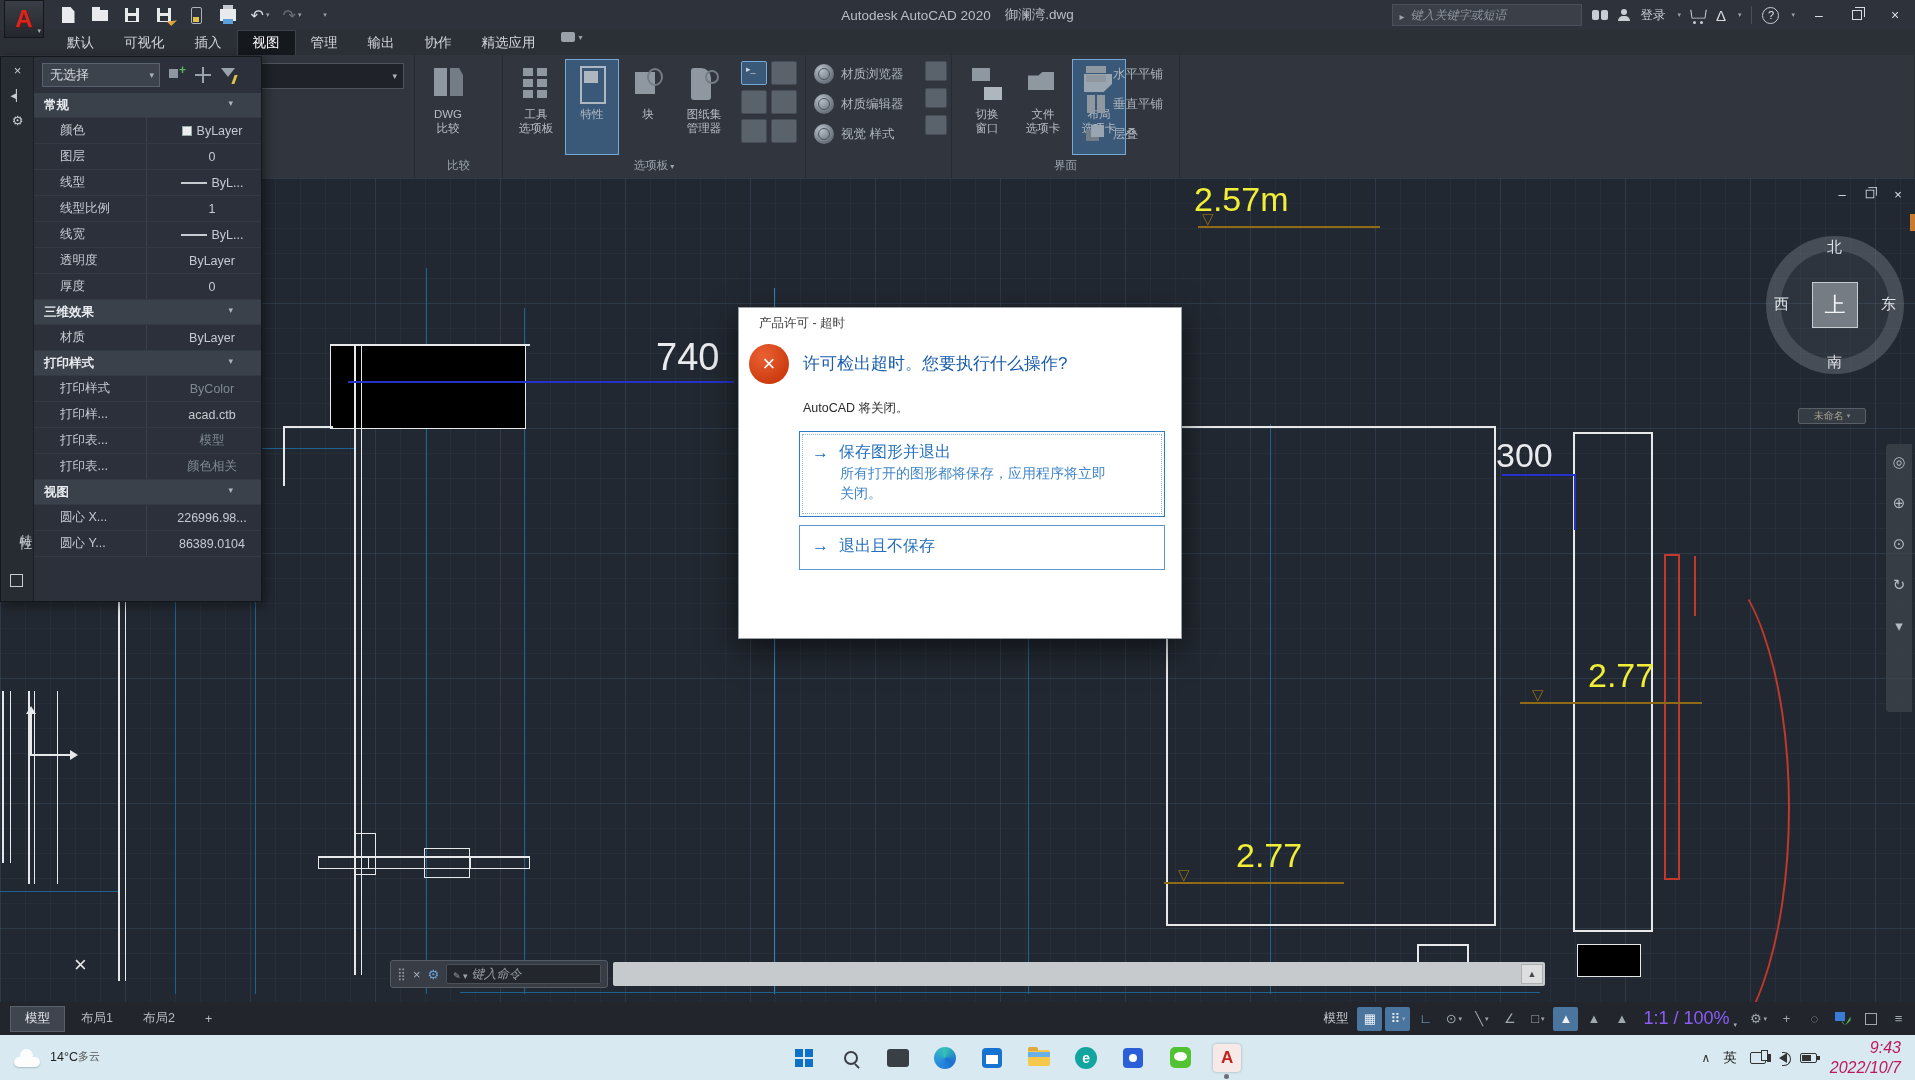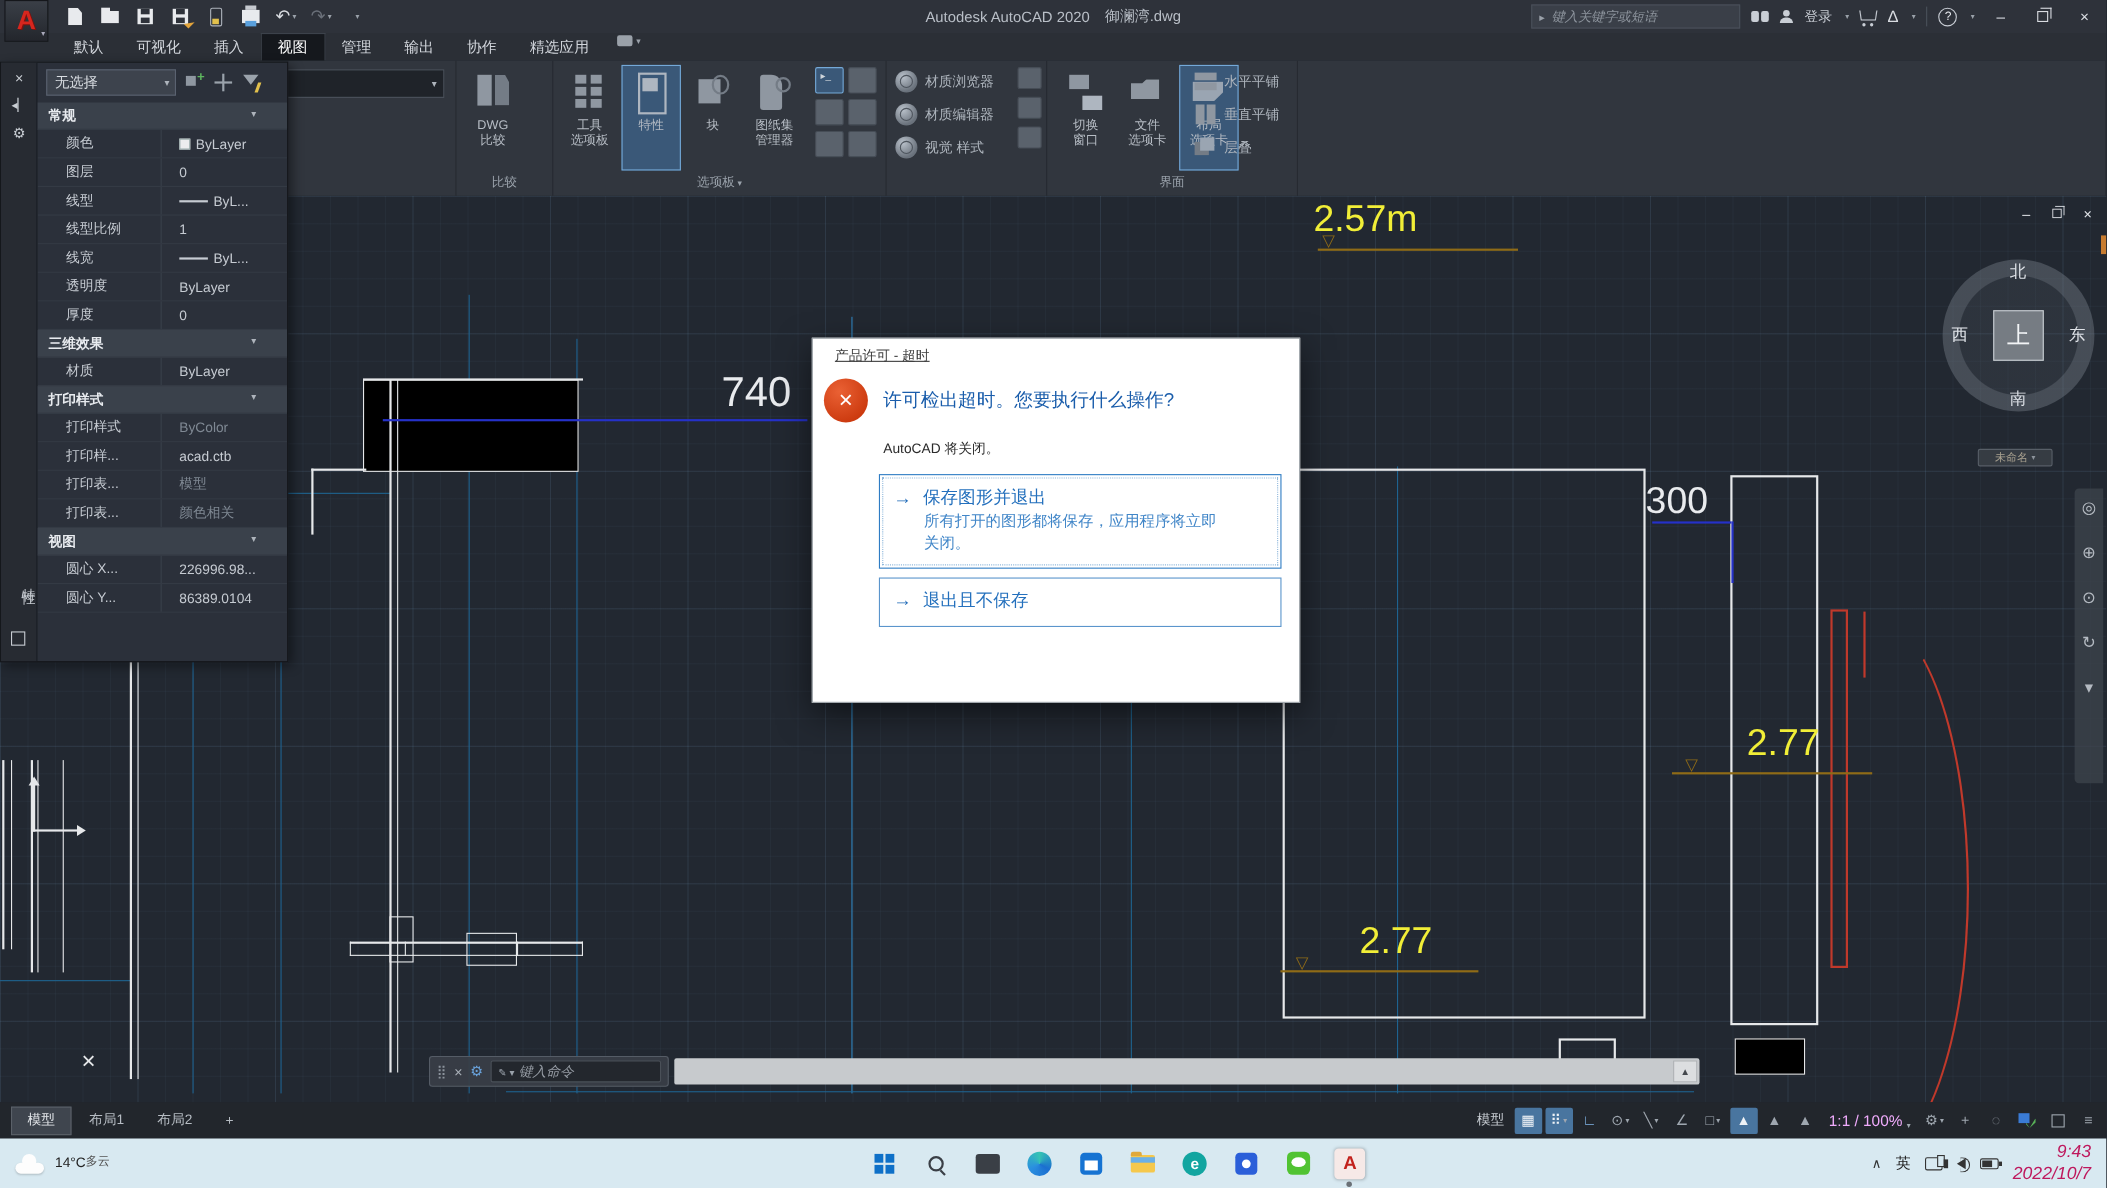--- a/index.html
+++ b/index.html
@@ -166,21 +166,21 @@
   .pc-cross::before { content:""; position:absolute; left:8px; top:1px; width:2px; height:16px; background:#9aa2ab; }
   .pc-cross::after { content:""; position:absolute; left:1px; top:8px; width:16px; height:2px; background:#9aa2ab; }
   .pc-funnel::before { content:""; position:absolute; left:1px; top:2px; width:0; height:0;
     border-left:7px solid transparent; border-right:7px solid transparent; border-top:9px solid #9aa2ab; }
   .pc-funnel::after { content:""; position:absolute; right:2px; bottom:0; width:3px; height:9px; background:#e2c04c; transform:skewX(-20deg); }
   .prows { flex:1; overflow:hidden; }
   .prow { display:flex; align-items:center; height:26px; border-bottom:1px solid #343a44;
     color:#c6cbd2; font-size:12.5px; }
   .prow .plabel { width:112px; padding-left:26px; white-space:nowrap; overflow:hidden; }
   .prow .pvalue { flex:1; display:flex; align-items:center; gap:5px; padding-left:16px;
-    border-left:1px solid #3a414b; height:100%; }
+    border-left:1px solid #3a414b; height:100%;justify-content:center; }
   .prow.section { background:#3a414b; color:#e8ebef; font-weight:bold; height:25px; position:relative; }
   .prow.section .plabel { width:auto; padding-left:10px; }
   .prow.section .pvalue { border-left:none; }
   .prow.section::after { content:"▾"; position:absolute; right:28px; top:5px; font-weight:normal; font-size:9px; color:#aeb4bc; }
   .prow.dim .pvalue { color:#7f8893; }
   .swatch-box { display:none; width:10px; height:10px; background:#ecedee; border:1px solid #9aa; }
   .prow.swatch .swatch-box { display:inline-block; }
   .line-glyph { display:none; width:26px; height:2px; background:#c6cbd2; }
   .prow.linetype .line-glyph { display:inline-block; }
 
@@ -257,21 +257,21 @@
   .cmd-ph { font-style:italic; color:#959ba3; font-size:12.5px; white-space:nowrap; }
   .cmd-strip { flex:1; height:24px; margin-left:5px; background:#c7cacd; border-radius:2px;
     display:flex; align-items:center; justify-content:flex-end; }
   .cmd-up { width:22px; height:20px; margin-right:2px; background:#dcdee0; border:1px solid #aeb1b4;
     display:flex; align-items:center; justify-content:center; color:#44484d; font-size:9px; }
 
   
   .dialog { position:absolute; left:738px; top:129px; width:444px; height:332px; background:#fff;
     border:1px solid #9aa0a6; box-shadow:0 10px 30px rgba(0,0,0,.55); z-index:50; }
   .dlg-title { height:30px; display:flex; align-items:center; padding-left:20px;
-    color:#3c3c3c; font-size:12.5px;text-decoration:underline; }
+    color:#3c3c3c; font-size:12.5px; }
   .dlg-row { display:flex; padding:6px 16px 0 10px; gap:14px; }
   .dlg-xcircle { width:40px; height:40px; border-radius:50%; flex:0 0 40px;
     background:radial-gradient(circle at 35% 30%, #ea6134, #cc3a0f 75%);
     display:flex; align-items:center; justify-content:center; color:#fff; font-size:22px; }
   .dlg-heading { color:#1a5dab; font-size:17px; padding-top:8px; }
   .dlg-body { color:#2b2b2b; font-size:12.5px; padding:16px 0 0 64px; }
   .dlg-opts { padding:14px 16px 0 60px; display:flex; flex-direction:column; gap:8px; }
   .dlg-opt { position:relative; border:1px solid #5b95cc; padding:10px 12px 12px 12px; cursor:pointer; }
   .dlg-opt.focused { border:1px solid #2e7cc4; }
   .dlg-opt.focused::before { content:""; position:absolute; inset:2px; border:1px dotted #90b8dc; pointer-events:none; }
@@ -286,21 +286,21 @@
   .sb-tabs { display:flex; align-items:center; height:33px; padding-left:10px; gap:2px; }
   .sb-tab { padding:0 14px; height:26px; display:flex; align-items:center; color:#b6bcc3; font-size:12.5px; }
   .sb-tab.active { background:#3f454e; border:1px solid #5a6068; color:#e2e5e9; }
   .sb-right { margin-left:auto; display:flex; align-items:center; gap:3px; padding-right:4px; }
   .sb-model { color:#c6cbd1; font-size:12.5px; margin-right:6px; }
   .sb-ic { min-width:25px; height:24px; padding:0 3px; display:flex; align-items:center; justify-content:center;
     color:#9fa7b0; font-size:13px; border-radius:2px; gap:2px; }
   .sb-ic.on { background:#49759f; color:#eef2f6; }
   .sb-ic .car { font-size:7px; color:#9fa7b0; }
   .sb-ic.blueg { color:#7fb2e5; }
-  .sb-scale { color:#f0abfc; font-size:14px; padding:0 6px; display:flex; gap:4px; align-items:flex-end; }
+  .sb-scale { color:#8b5cf6; font-size:18px; padding:0 6px; display:flex; gap:4px; align-items:flex-end; }
   .sb-scale::after { content:"▾"; font-size:7px; color:#9fa7b0; }
   .perf-ic { width:16px; height:14px; position:relative; }
   .perf-ic::before { content:""; position:absolute; left:0; top:0; width:10px; height:9px; background:#3a7bd5; }
   .perf-ic::after { content:""; position:absolute; right:0; bottom:0; width:9px; height:9px; background:#58b258;
     clip-path:polygon(0 40%,40% 100%,100% 0,100% 45%,40% 100%,0 60%); }
   .exp-ic { width:12px; height:12px; border:1.5px solid #9fa7b0; }
 
   
   .taskbar { position:absolute; left:0; top:1035px; width:1915px; height:45px; background:#d8e9f1;
     display:flex; align-items:center; z-index:40; }

